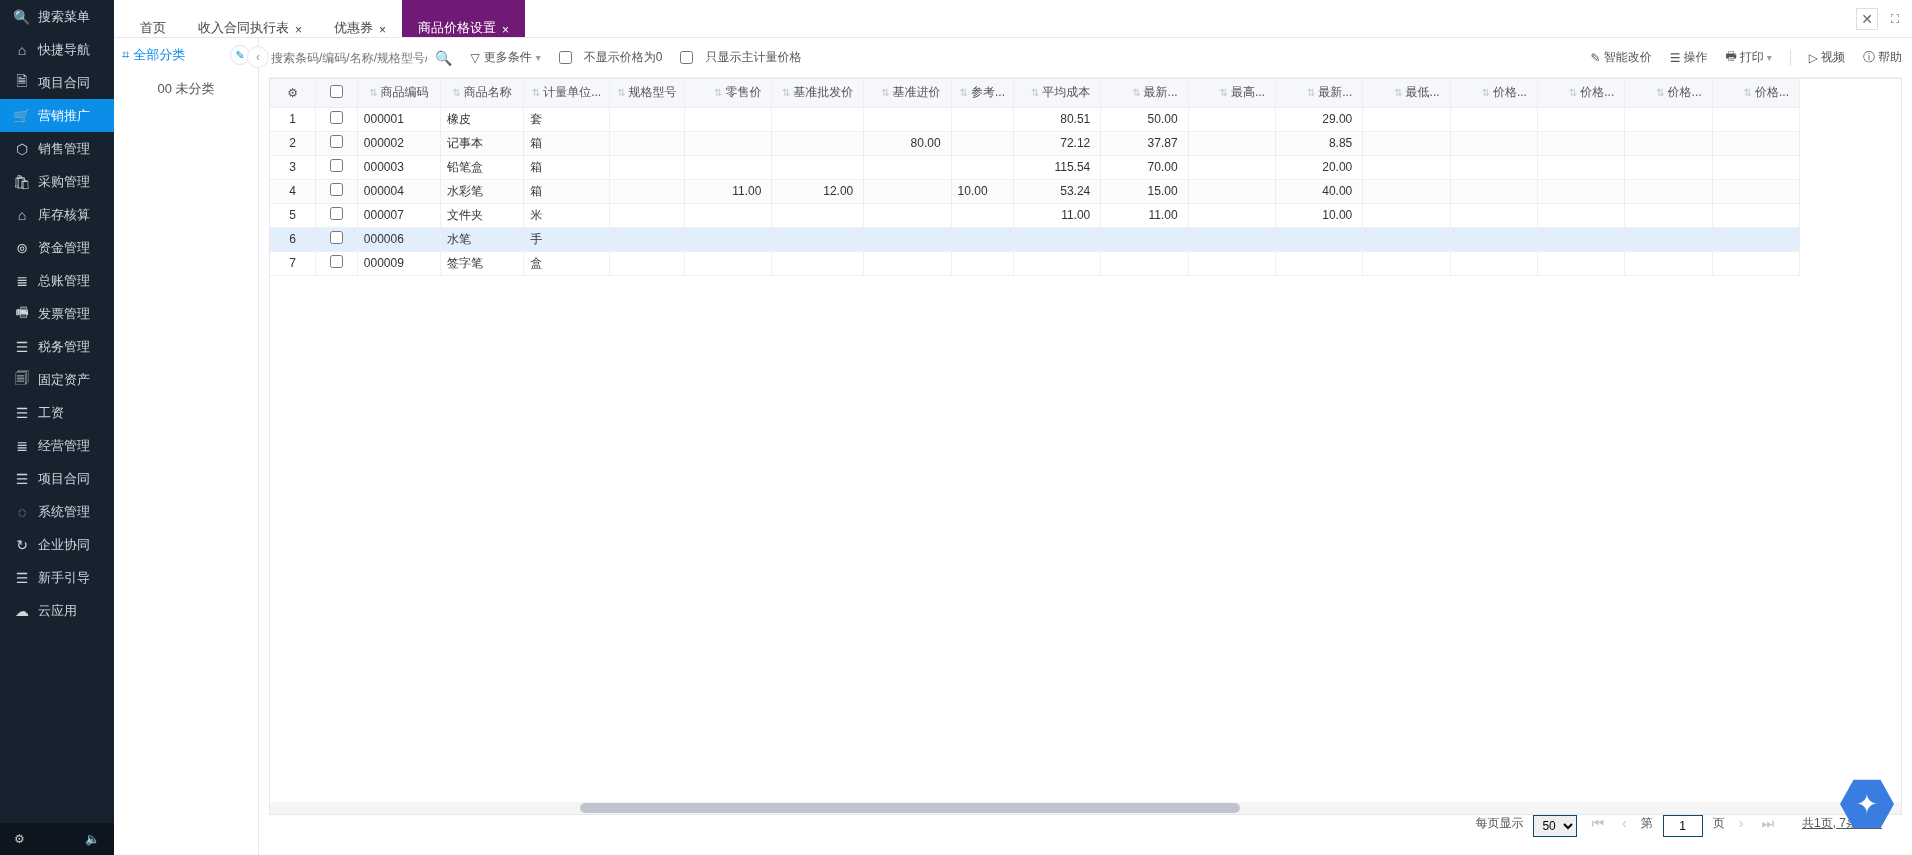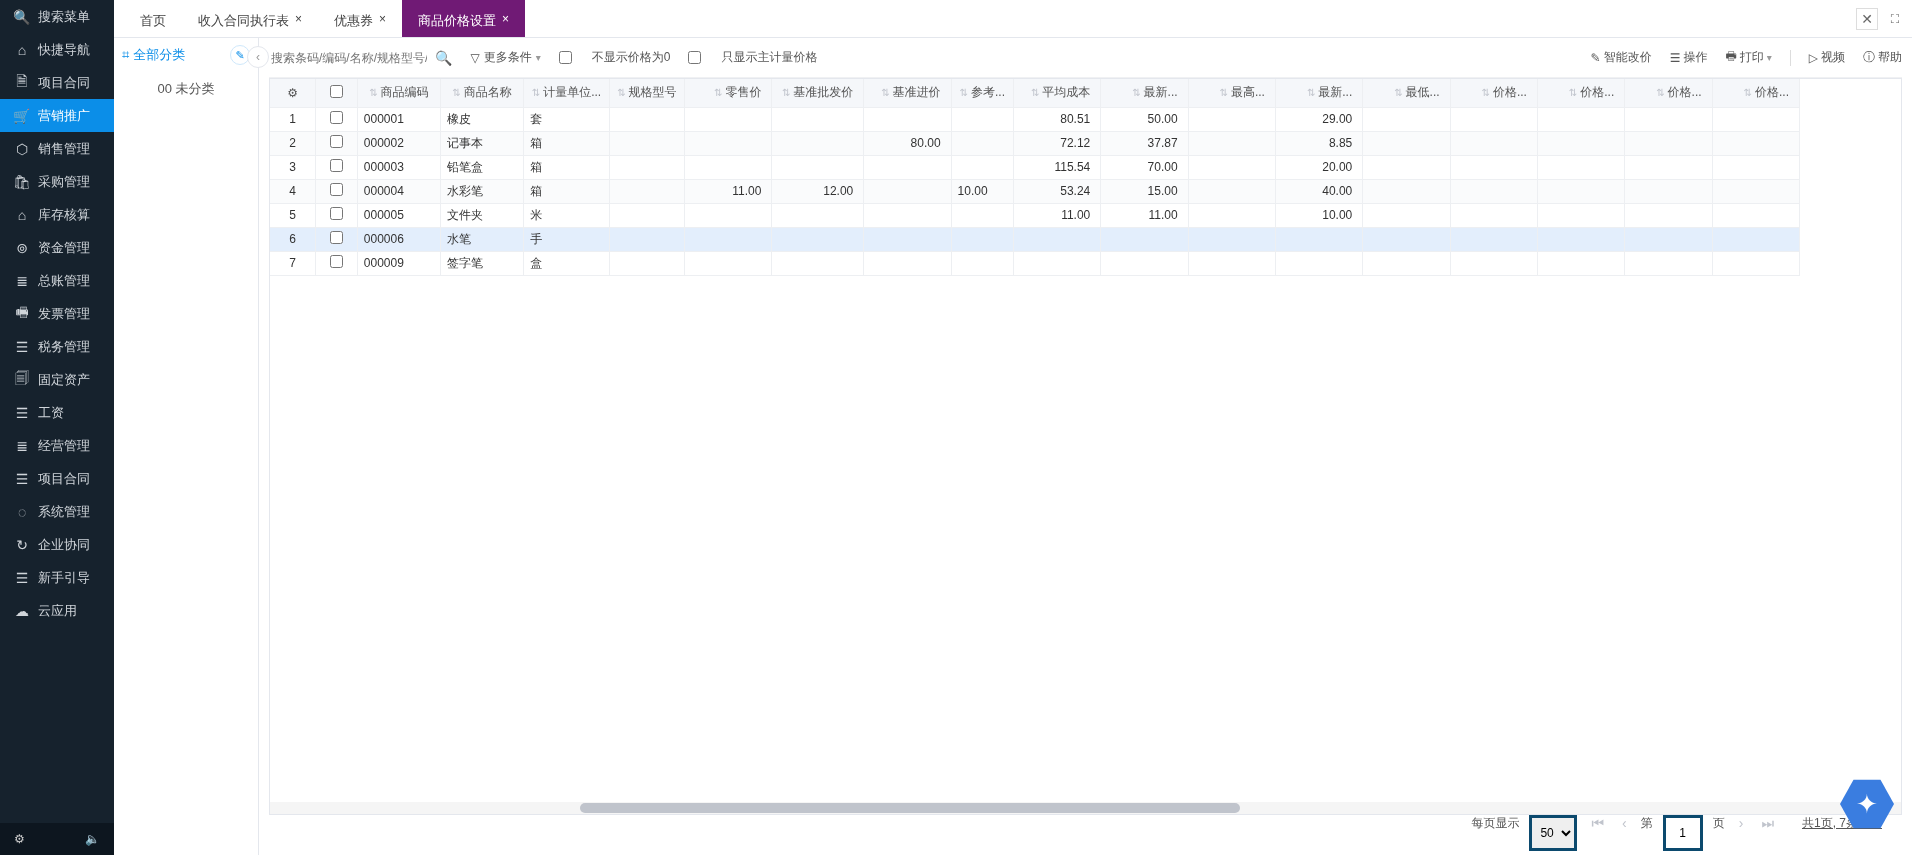--- a/index.html
+++ b/index.html
@@ -12,21 +12,21 @@
 .sidebar-item { display: flex; align-items: center; height: 33px; padding: 0 14px; color: #d0d5da; cursor: pointer; font-size: 13px; gap: 8px; }
 .sidebar-item.active { background: #0b8ee8; color: #fff; }
 .sidebar-item .icon { width: 16px; height: 16px; display: inline-flex; align-items: center; justify-content: center; font-size: 14px; }
 .sidebar-bottom { height: 32px; display: flex; align-items: center; justify-content: space-between; padding: 0 14px; color: #ccc; background: #0d161f; }
 
 
 .main { flex: 1; display: flex; flex-direction: column; min-width: 0; }
 
 
 .tabbar { height: 38px; display: flex; align-items: stretch; border-bottom: 1px solid #e4e7ed; padding-left: 10px; position: relative; }
-.tab { display: flex; align-items: flex-start; padding: 12px 16px; font-size: 13px; color: #444; cursor: pointer; gap: 6px; }
+.tab { display: flex; align-items: flex-end; padding: 0 16px; font-size: 13px; color: #444; cursor: pointer; gap: 6px; }
 .tab.active { background: #701a75; color: #fff; }
 .tab .close { font-size: 12px; cursor: pointer; }
 .tab-close-right { position: absolute; right: 34px; top: 8px; width: 22px; height: 22px; display: flex; align-items: center; justify-content: center; border: 1px solid #ddd; color: #666; cursor: pointer; font-size: 14px; }
 .tab-expand-right { position: absolute; right: 6px; top: 8px; width: 22px; height: 22px; display: flex; align-items: center; justify-content: center; color: #666; cursor: pointer; }
 
 
 .content { flex: 1; display: flex; min-height: 0; }
 
 
 .tree-panel { width: 145px; border-right: 1px solid #e4e7ed; position: relative; }
@@ -39,21 +39,21 @@
 
 
 .pane { flex: 1; display: flex; flex-direction: column; min-width: 0; padding: 0 10px; }
 
 
 .toolbar { display: flex; align-items: center; height: 40px; gap: 18px; border-bottom: 1px solid #f0f1f3; }
 .search-box { display: flex; align-items: center; gap: 6px; border: none; }
 .search-input { border: none; outline: none; font-size: 12px; width: 160px; padding: 4px 2px; color: #444; }
 .search-icon { color: #0b8ee8; cursor: pointer; font-size: 14px; }
 .filter-link { display: flex; align-items: center; gap: 4px; color: #555; font-size: 12px; cursor: pointer; }
-.check-item { display: flex; gap: 20px; color: #555; font-size: 12px; cursor: pointer; }
+.check-item { display: flex; gap: 12px; color: #555; font-size: 12px; cursor: pointer; }
 .toolbar-spacer { flex: 1; }
 .tool-link { display: flex; align-items: center; gap: 3px; color: #555; font-size: 12px; cursor: pointer; }
 .tool-divider { width: 1px; height: 16px; background: #ddd; }
 
 
 .table-wrap { flex: 1; border: 1px solid #e4e7ed; min-height: 0; display: flex; flex-direction: column; }
 .table-scroll { flex: 1; overflow: auto; }
 table { border-collapse: collapse; width: 1530px; }
 th, td { border-right: 1px solid #edeff2; border-bottom: 1px solid #edeff2; height: 24px; padding: 0 6px; font-size: 12px; white-space: nowrap; }
 thead th { background: #f5f7fa; color: #555; font-weight: normal; position: sticky; top: 0; height: 28px; }
@@ -65,21 +65,21 @@
 .col-code { width: 80px; }
 .col-name { width: 80px; }
 .col-unit { width: 80px; }
 .col-spec { width: 70px; }
 .col-num { width: 84px; text-align: right; padding-right: 10px; }
 .col-ref { width: 60px; }
 input[type=checkbox]{ cursor: pointer; }
 
 
 .footer { height: 40px; display: flex; align-items: flex-start; justify-content: flex-end; gap: 10px; font-size: 12px; color: #555; padding-right: 20px; }
-.footer select, .footer input { border: 3px solid #0c4a6e; height: 36px; font-size: 12px; padding: 0 4px; }
+.footer select, .footer input { border: 1px solid #0c4a6e; height: 22px; font-size: 12px; padding: 0 4px; }
 .footer .page-input { width: 40px; text-align: center; }
 .pg-btn { color: #c0c4cc; cursor: pointer; padding: 0 4px; font-size: 14px; }
 
 
 .float-badge { position: absolute; right: 18px; bottom: 24px; width: 54px; height: 54px; background: #3a7de0; display: flex; align-items: center; justify-content: center; color: #fff; font-size: 26px; cursor: pointer; clip-path: polygon(25% 5%,75% 5%,100% 50%,75% 95%,25% 95%,0 50%); }
 
 
 .hscroll-track { height: 12px; background: #f5f5f5; position: relative; }
 .hscroll-thumb { position: absolute; top: 1px; height: 10px; background: #c0c4cc; border-radius: 5px; }
 </style>
@@ -363,21 +363,21 @@
                     <td class="col-num">40.00</td>
                     <td class="col-num"></td>
                     <td class="col-num"></td>
                     <td class="col-num"></td>
                     <td class="col-num"></td>
                     <td class="col-num"></td>
                   </tr>
                   <tr>
                     <td class="col-idx">5</td>
                     <td class="col-chk"><input type="checkbox" style=""></td>
-                    <td class="col-code">000005</td>
+                    <td class="col-code">000007</td>
                     <td class="col-name">文件夹</td>
                     <td class="col-unit">米</td>
                     <td class="col-spec"></td>
                     <td class="col-num"></td>
                     <td class="col-num"></td>
                     <td class="col-num"></td>
                     <td class="col-ref"></td>
                     <td class="col-num">11.00</td>
                     <td class="col-num">11.00</td>
                     <td class="col-num"></td>

